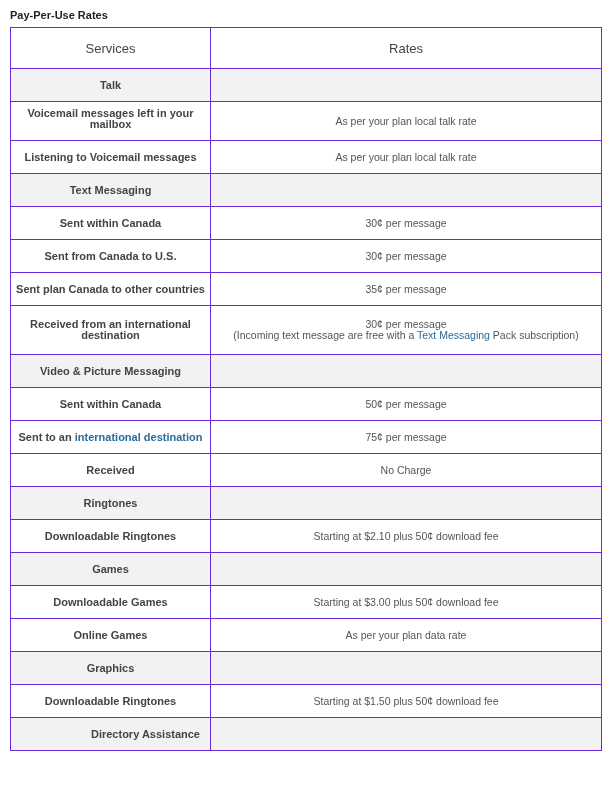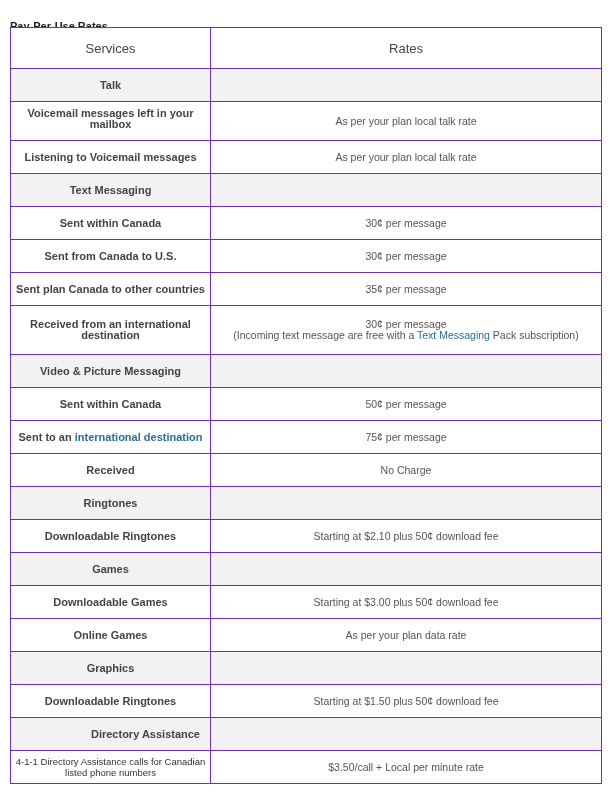--- a/index.html
+++ b/index.html
@@ -1,17 +1,17 @@
 <!DOCTYPE html>
 <html><head>
 <meta charset="utf-8">
 <style>
   html, body { margin:0; padding:0; background:#ffffff; }
   body { width:613px; height:805px; font-family:"Liberation Sans", sans-serif; color:#333; position:relative; }
-  .title { position:absolute; left:10px; top:20px; font-size:11px; font-weight:bold; color:#222; }
+  .title { position:absolute; left:10px; top:9px; font-size:11px; font-weight:bold; color:#222; }
   table { position:absolute; left:10px; top:27px; width:592px; border-collapse:collapse; table-layout:fixed; }
   td, th { border:1px solid #6d28d9; text-align:center; vertical-align:middle; padding:0 2px; font-size:11px; line-height:11px; }
   th { font-weight:normal; font-size:13px; height:40px; color:#444; background:#fff; }
   col.c1 { width:200px; }
   tr.section td { background:#f2f2f2; height:32px; font-weight:bold; color:#444; }
   tr.section td.sec-label { text-align:center; }
   tr.row td { height:32px; }
   tr.row td.svc { font-weight:bold; color:#444; }
   tr.row td.rate { color:#555; font-size:10.5px; }
   a.link { color:#2a6b9b; text-decoration:none; }
@@ -116,18 +116,14 @@
   </tr>
   <tr class="row">
     <td class="svc">Downloadable Ringtones</td>
     <td class="rate">Starting at $1.50 plus 50¢ download fee</td>
   </tr>
 
   <tr class="section">
     <td class="sec-label" style="text-align:right;padding-right:10px;">Directory Assistance</td>
         <td></td>
   </tr>
-  <tr class="row">
-    <td class="svc small" style="font-weight:normal;color:#333;padding:0 4px;">4-1-1 Directory Assistance calls for Canadian listed phone numbers</td>
-    <td class="rate">$3.50/call + Local per minute rate</td>
-  </tr>
 </tbody>
   </table>
 
 </body></html>

